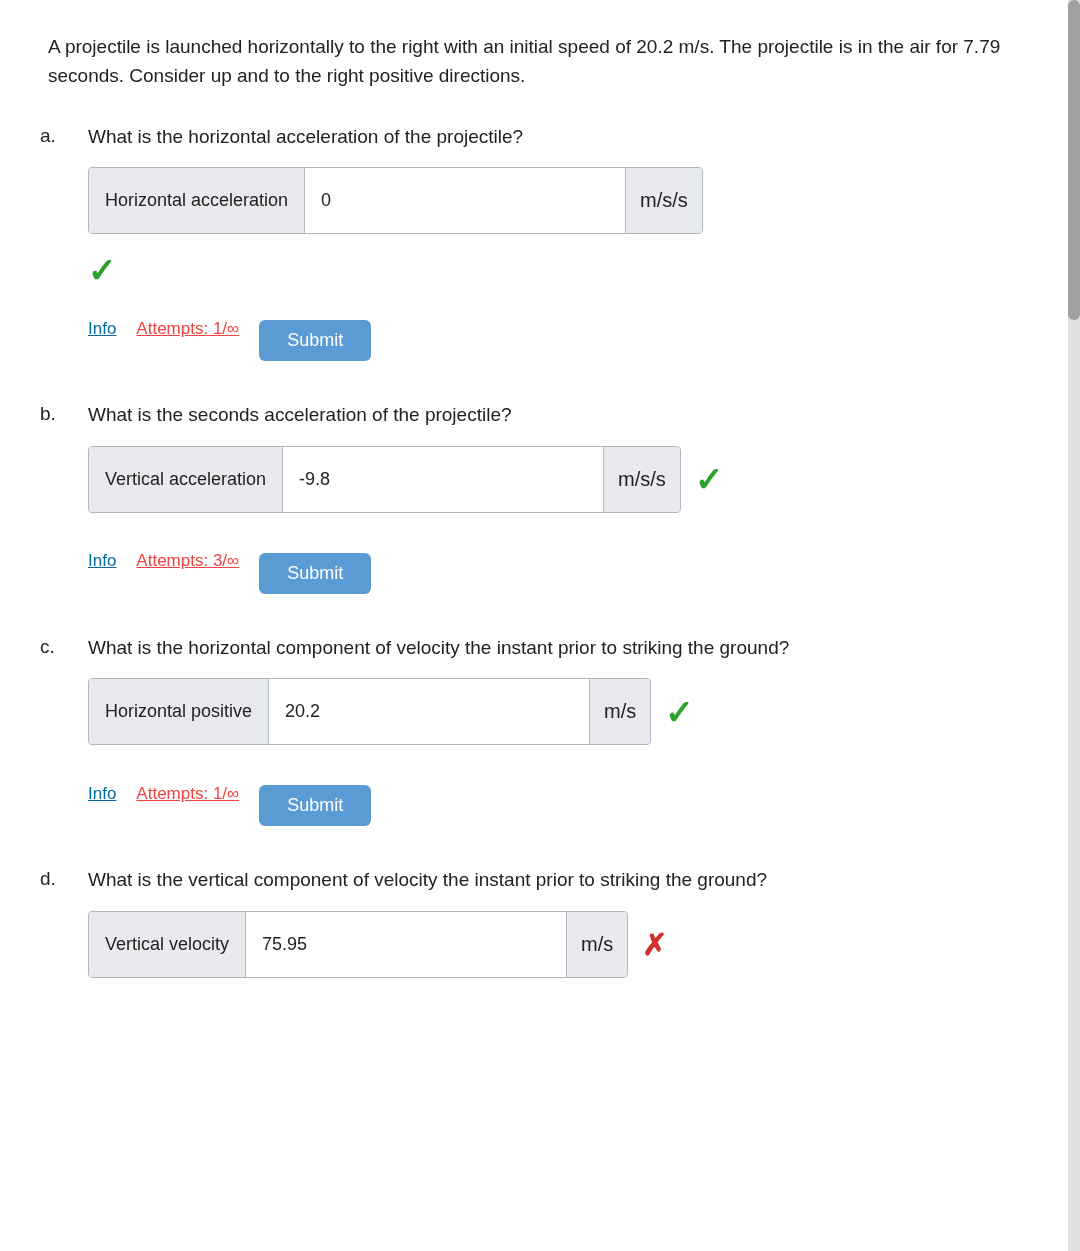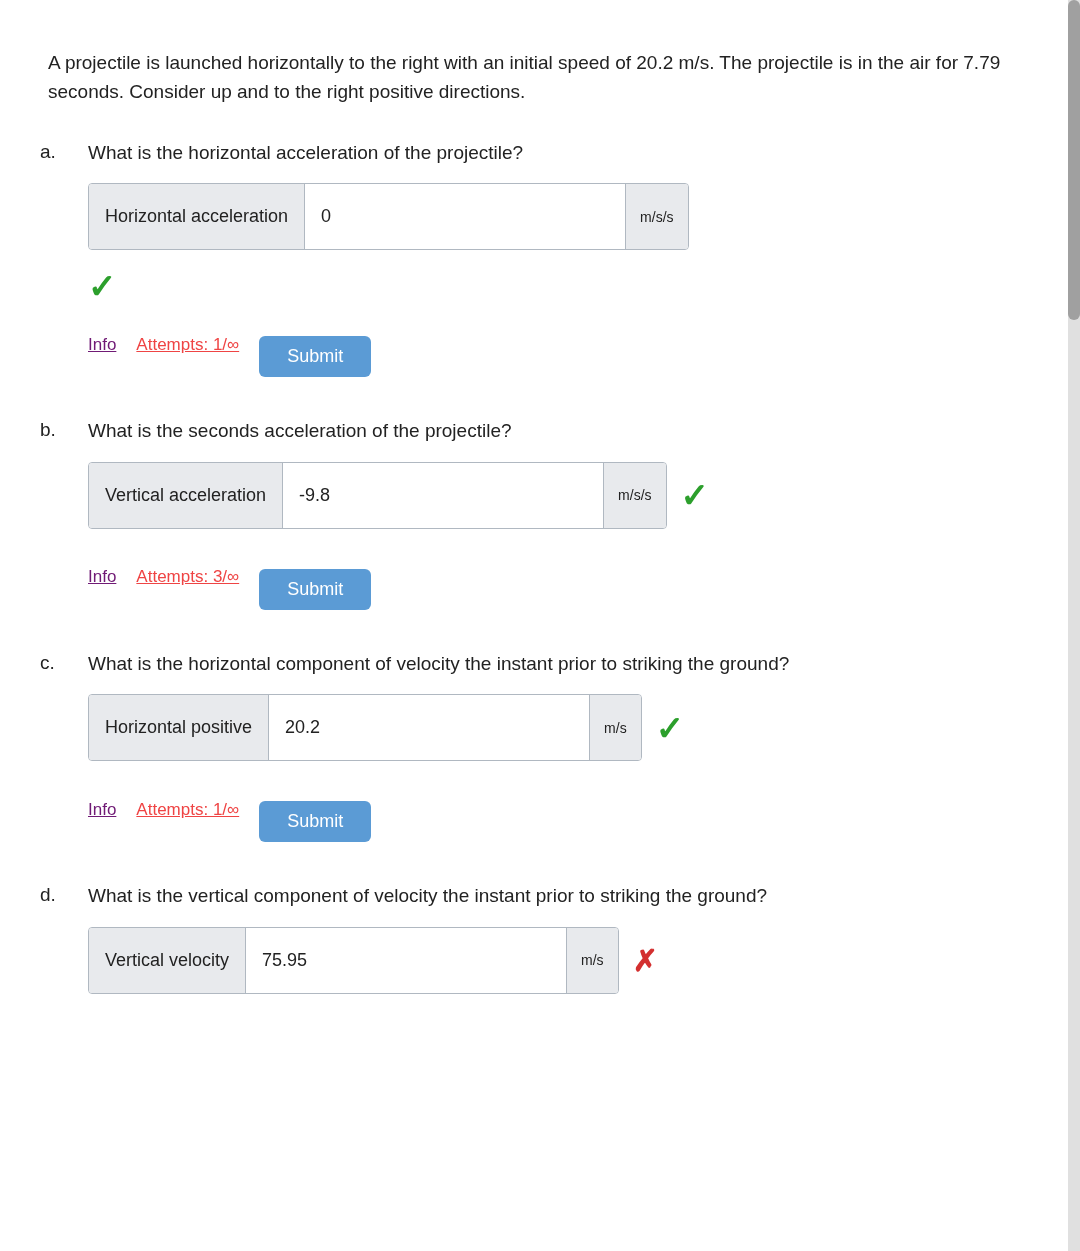--- a/index.html
+++ b/index.html
@@ -12,21 +12,20 @@
       min-height: 1251px;
       padding: 32px 40px 40px 40px;
       position: relative;
     }
 
     .intro-text {
       font-size: 19px;
       line-height: 1.55;
       margin-bottom: 32px;
       padding-left: 8px;
-      margin-top: 16px;
     }
 
     .question-block {
       display: flex;
       flex-direction: row;
       margin-bottom: 36px;
     }
 
     .question-letter {
       font-size: 19px;
@@ -77,21 +76,21 @@
       border: none;
       outline: none;
       min-width: 320px;
       background: #fff;
       color: #222;
     }
 
     .unit-label {
       background: #e8eaed;
       padding: 10px 14px;
-      font-size: 14px;
+      font-size: 20px;
       color: #222;
       display: flex;
       align-items: center;
       border-left: 1.5px solid #b0b8c1;
       white-space: nowrap;
     }
 
     .status-icon {
       display: flex;
       align-items: center;
@@ -112,21 +111,21 @@
     }
 
     .meta-row {
       display: flex;
       align-items: center;
       gap: 20px;
       margin-bottom: 4px;
     }
 
     .info-link {
-      color: #701a75;
+      color: #0369a1;
       font-size: 17px;
       text-decoration: underline;
       cursor: pointer;
     }
 
     .attempts-link {
       color: #ef4444;
       font-size: 17px;
       text-decoration: underline;
       cursor: pointer;

